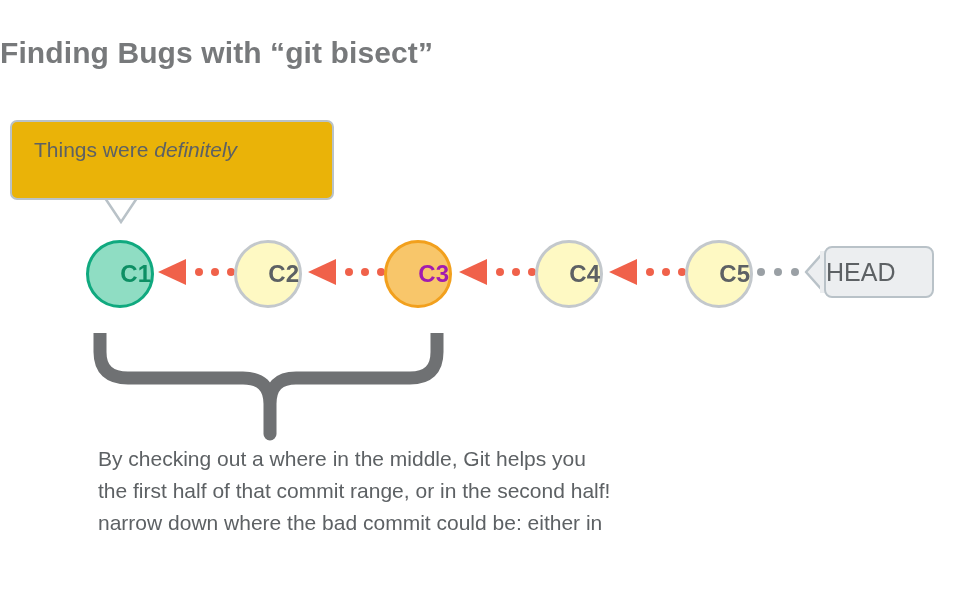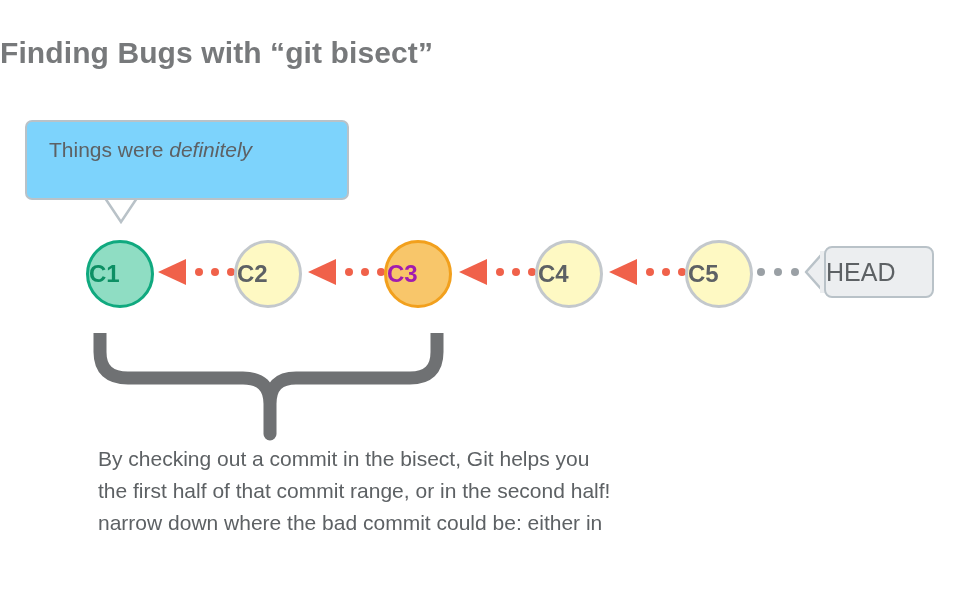--- a/index.html
+++ b/index.html
@@ -27,49 +27,49 @@
     top: 36px;
     width: 960px;
     text-align: left;
     font-size: 30px;
     font-weight: bold;
     color: #77797b;
     letter-spacing: 0.1px;
   }
   .bubble {
     position: absolute;
-    left: 25px;
+    left: 10px;
     top: 120px;
     width: 324px;
     height: 80px;
     box-sizing: border-box;
     border: 2.5px solid #b9c2c8;
     border-radius: 7px;
-    background: #7dd3fc;
+    background: #eab308;
     z-index: 3;
   }
   .bubble-text {
     position: absolute;
     left: 22px;
     top: 12px;
     width: 290px;
     font-size: 21px;
     line-height: 31px;
     color: #5d6164;
   }
   .bubble-text em {
     font-style: italic;
   }
   .node {
     position: absolute;
     box-sizing: border-box;
     border-radius: 50%;
     display: flex;
     align-items: center;
-    justify-content: flex-start;
+    justify-content: flex-end;
     font-size: 24px;
     font-weight: bold;
     z-index: 2;
   }
   .node-c1 {
     background: #8fddc3;
     border: 3.5px solid #10a97f;
     color: #0d8f64;
   }
   .node-gray {
@@ -185,16 +185,16 @@
 
 <div class="node node-gray" style="left:685px; top:240px; width:68px; height:68px;">
   <span>C5</span>
 </div>
 
 <div class="head-badge" style="left:824px; top:246px; width:110px; height:52px;">
   <span>HEAD</span>
 </div>
 
 <div class="caption">
-  <div>By checking out a commit in the bisect, Git helps you</div>
+  <div>By checking out a where in the middle, Git helps you</div>
   <div>the first half of that commit range, or in the second half!</div>
   <div>narrow down where the bad commit could be: either in</div>
 </div>
 
 </body></html>

